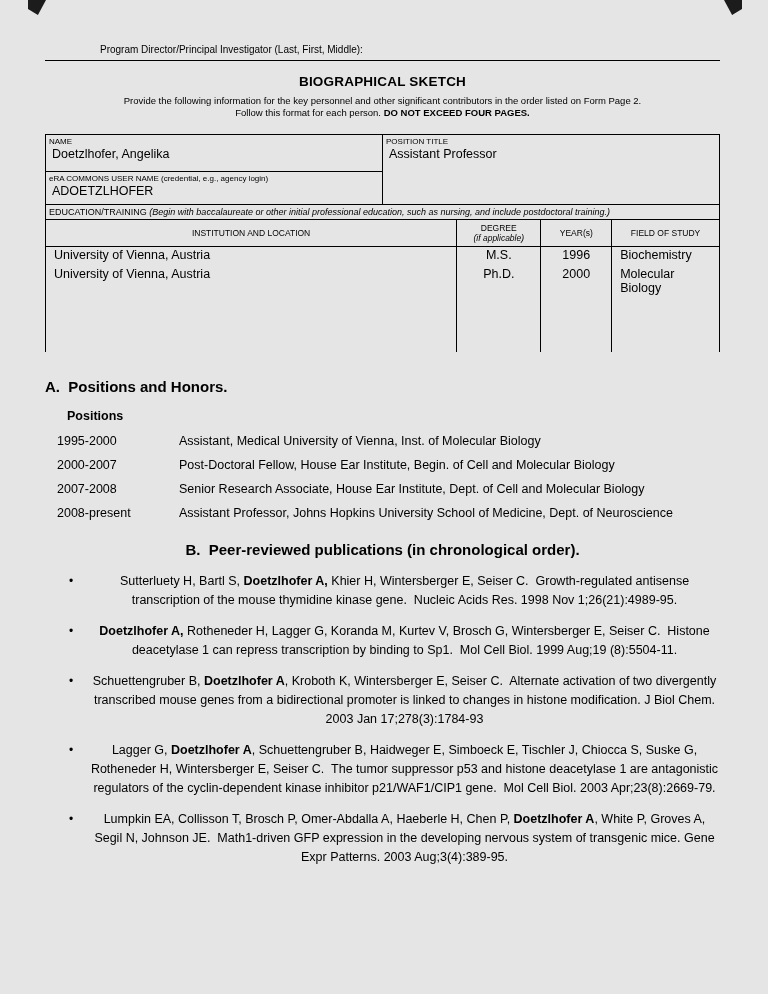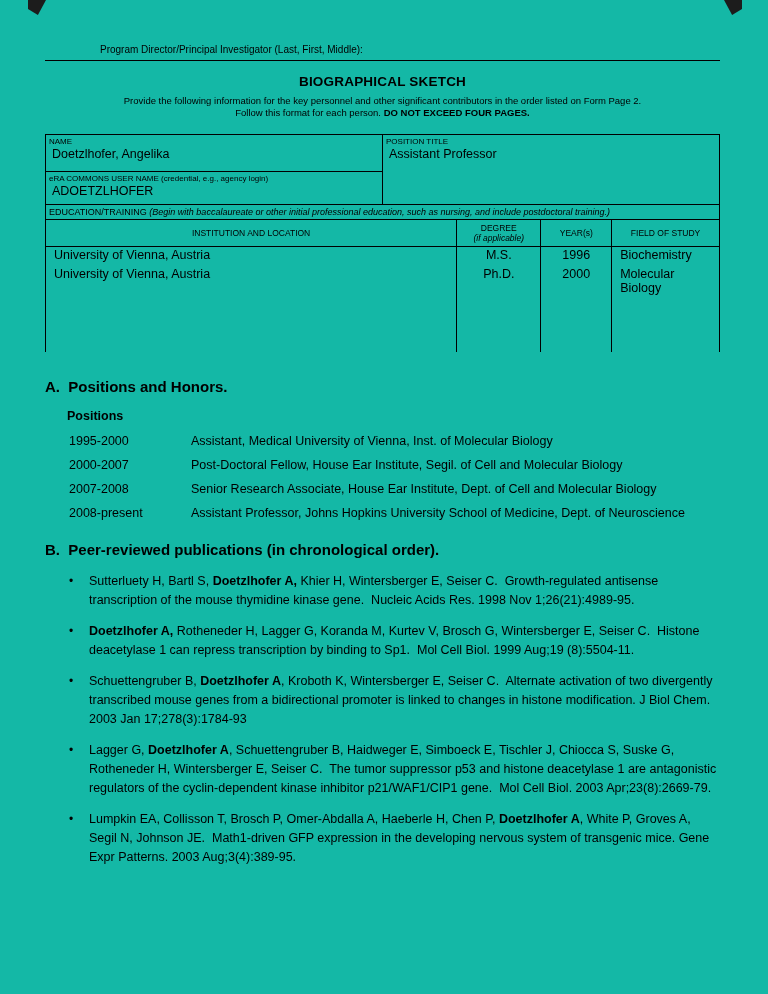--- a/index.html
+++ b/index.html
@@ -1,18 +1,18 @@
 <!DOCTYPE html>
 <html><head>
 <meta charset="utf-8">
 <style>
   * { margin:0; padding:0; box-sizing:border-box; }
   html,body { background:#888; }
   body { width:768px; height:994px; margin:0 auto; position:relative; font-family:"Liberation Sans", sans-serif; color:#000; }
-  .page { position:absolute; inset:0; background:#14b8a6; overflow:hidden; }
+  .page { position:absolute; inset:0; background:#e5e5e5; overflow:hidden; }
   .scan-mark { position:absolute; top:0; height:15px; background:#1c1c1c; }
   .scan-mark.left  { left:28px;  width:18px; clip-path:polygon(0 0, 100% 0, 55% 100%, 0 60%); }
   .scan-mark.right { right:26px; width:18px; clip-path:polygon(0 0, 100% 0, 100% 60%, 45% 100%); }
   .content { padding:44px 48px 0 45px; }
 
   .pi-line { font-size:10px; margin-left:55px; margin-bottom:5px; }
   .hrule { border:none; border-top:1px solid #000; margin-bottom:13px; }
 
   .title { text-align:center; font-size:13.5px; font-weight:bold; letter-spacing:.2px; margin-bottom:6px; }
   .instr { text-align:center; font-size:9.5px; line-height:12px; }
@@ -32,24 +32,24 @@
   .edu-head .sub { font-style:italic; display:block; }
   .edu-data td { border-top:none; border-bottom:none; padding:1px 4px 1px 8px; height:19px; }
   .edu-data td.c { text-align:center; padding:1px 2px; }
   .edu-spacer td { border-top:none; border-bottom:none; height:56px; }
 
   .sec-heading { font-size:15px; font-weight:bold; white-space:pre-wrap; }
   .sec-a { margin-top:26px; }
   .sub-heading { font-size:12.5px; font-weight:bold; margin:14px 0 10px 22px; }
   .positions { margin-left:12px; }
   .pos-row { display:flex; font-size:12.5px; line-height:16px; margin-bottom:8px; }
-  .pos-years { width:122px; flex:0 0 122px;margin-left:12px; }
+  .pos-years { width:122px; flex:0 0 122px; }
   .pos-desc { flex:1; max-width:541px; }
 
-  .sec-b { margin-top:20px; }
+  .sec-b { margin-top:20px;text-align:center; }
   .pubs { list-style:none; margin:14px 0 0 22px; }
   .pub { position:relative; padding-left:22px; margin-bottom:12px; font-size:12.5px; line-height:19px; }
   .pub .bullet { position:absolute; left:2px; top:0; font-size:12px; }
   .pub-text { white-space:pre-wrap; }
   .pub-text .bold { font-weight:bold; }
 
   .footer { position:absolute; left:45px; right:48px; top:931px; display:flex; align-items:flex-end; font-size:10px; }
   .footer .fl { flex:1; }
   .footer .fc { flex:1; text-align:center; }
   .footer .fr { flex:1; text-align:right; font-weight:bold; }
@@ -138,21 +138,21 @@
     <div class="sec-a">
       <div class="sec-heading">A.  Positions and Honors.</div>
       <div class="sub-heading">Positions</div>
       <div class="positions">
         <div class="pos-row">
           <span class="pos-years">1995-2000</span>
             <span class="pos-desc">Assistant, Medical University of Vienna, Inst. of Molecular Biology</span>
         </div>
         <div class="pos-row">
           <span class="pos-years">2000-2007</span>
-            <span class="pos-desc">Post-Doctoral Fellow, House Ear Institute, Segil. of Cell and Molecular Biology</span>
+            <span class="pos-desc">Post-Doctoral Fellow, House Ear Institute, Begin. of Cell and Molecular Biology</span>
         </div>
         <div class="pos-row">
           <span class="pos-years">2007-2008</span>
             <span class="pos-desc">Senior Research Associate, House Ear Institute, Dept. of Cell and Molecular Biology</span>
         </div>
         <div class="pos-row">
           <span class="pos-years">2008-present</span>
             <span class="pos-desc">Assistant Professor, Johns Hopkins University School of Medicine, Dept. of Neuroscience</span>
         </div>
       </div>

